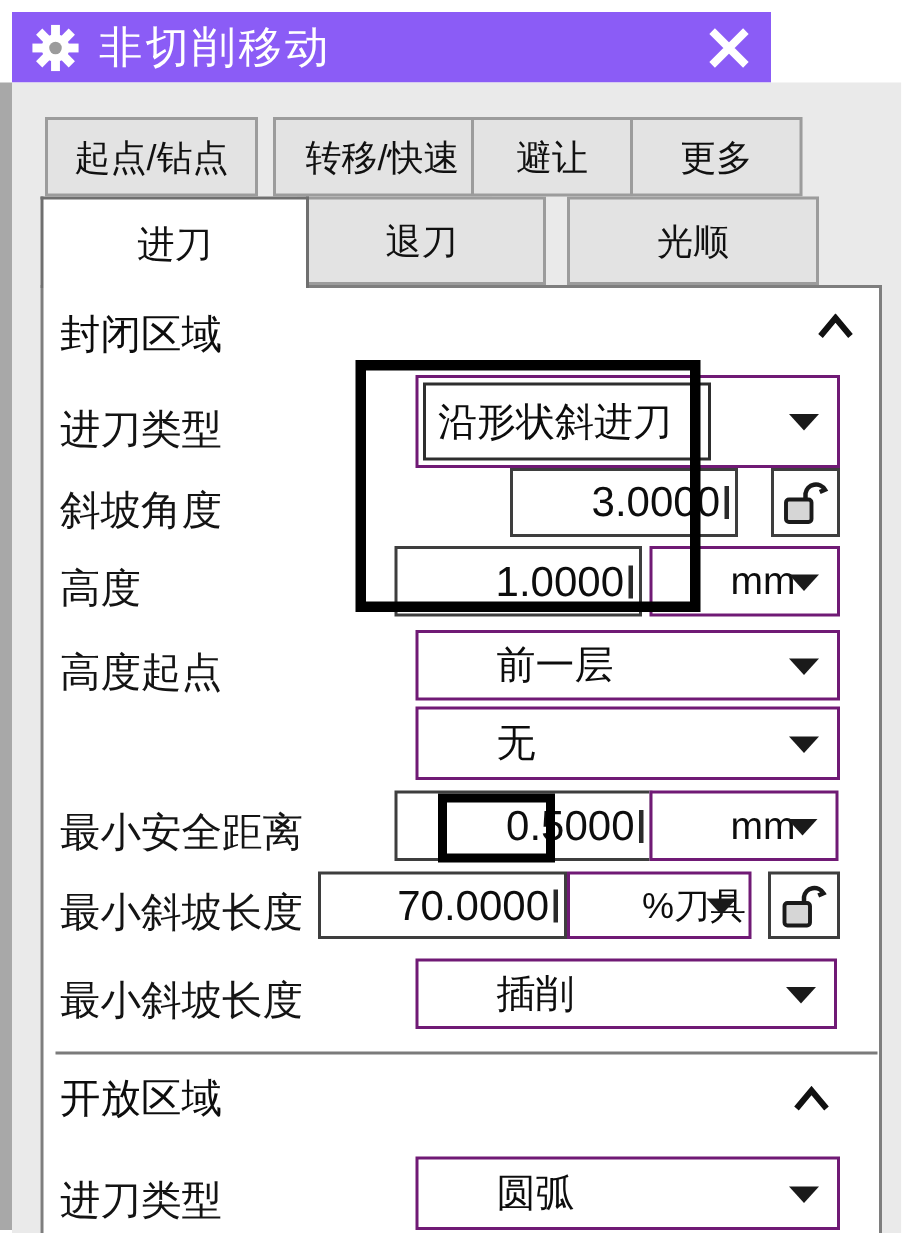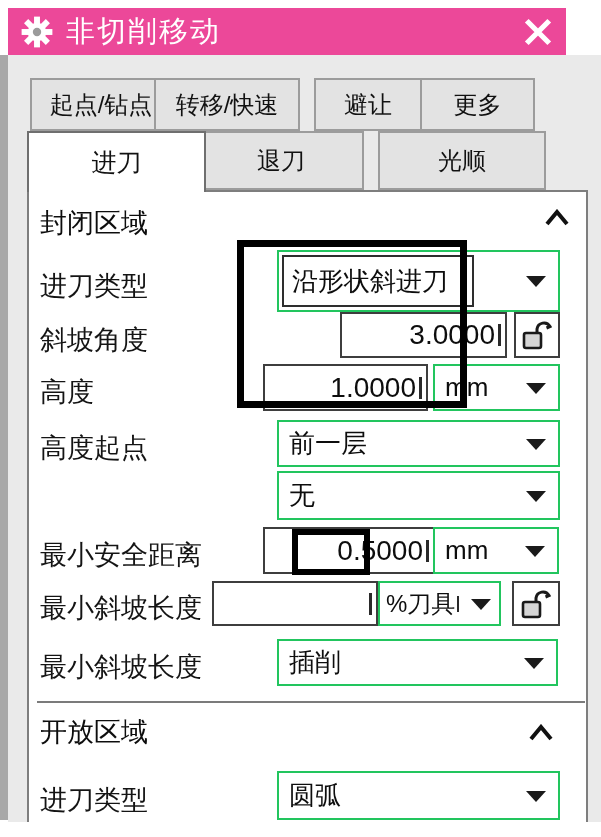--- a/index.html
+++ b/index.html
@@ -1,52 +1,52 @@
 <!DOCTYPE html>
 <html><head>
 <meta charset="utf-8">
 <style>
   * { box-sizing: border-box; margin: 0; padding: 0; }
   html,body { background:#fff; }
   body { font-family: "Liberation Sans", "DejaVu Sans", sans-serif; }
   .page { position:relative; width:601px; height:837px; background:#fff; overflow:hidden; }
 
   
-  .titlebar { position:absolute; left:8px; top:8px; width:558px; height:47px;
-    background:#ec4899; display:flex; align-items:center;text-align:center; }
+  .titlebar { position:absolute; left:8px; top:8px; width:506px; height:47px;
+    background:#8b5cf6; display:flex; align-items:center;text-align:center; }
   .titlebar .gear { width:32px; height:32px; margin-left:13px; }
   .titlebar .wtitle { color:#fff; font-size:29px; margin-left:13px; letter-spacing:2px; }
   .closebtn { position:absolute; right:10px; top:7px; width:36px; height:34px;
     display:flex; align-items:center; justify-content:center; cursor:pointer; }
 
   
   .dlgbg { position:absolute; left:8px; top:55px; width:593px; height:767px; background:#eaeaea; }
   .leftstrip { position:absolute; left:0; top:55px; width:8px; height:765px; background:#a8a8a8; }
 
   
   .tab { position:absolute; background:#e3e3e3; border:2px solid #9c9c9c;
     display:flex; align-items:center; justify-content:center; font-size:24px; color:#111; cursor:pointer; }
   .tab1-1 { left:30px;  top:78px; width:142px; height:53px; }
-  .tab1-2 { left:154px; top:78px; width:146px; height:53px; }
+  .tab1-2 { left:182px; top:78px; width:146px; height:53px; }
   .tab1-3 { left:314px; top:78px; width:108px; height:53px; }
   .tab1-4 { left:420px; top:78px; width:115px; height:53px; }
   .tab2-2 { left:198px; top:131px; width:166px; height:59px; }
   .tab2-3 { left:362px; top:131px; width:168px; height:59px;margin-left:16px; }
   .tab-active { left:27px; top:131px; width:179px; height:61px; background:#fff;
     border:2px solid #6f6f6f; border-bottom:none; z-index:3; font-size:25px; }
 
   
   .panel { position:absolute; left:27px; top:190px; width:561px; height:632px;
     background:#fff; border:2px solid #7e7e7e; border-bottom:none; }
 
   .lbl { position:absolute; font-size:27px; color:#141414; white-space:nowrap; z-index:2; }
   .hdr { position:absolute; font-size:27px; color:#0d0d0d; white-space:nowrap; z-index:2; }
 
-  .combo { position:absolute; background:#fff; border:2px solid #22c55e;
-    display:flex; align-items:center; font-size:26px; color:#0d0d0d; cursor:pointer; z-index:2; }
+  .combo { position:absolute; background:#fff; border:2px solid #701a75;
+    display:flex; align-items:center; font-size:26px; color:#0d0d0d; cursor:pointer; z-index:2;padding-left:42px; }
   .combo .ctext { margin-left:10px; white-space:nowrap; }
   .arrow { position:absolute; right:12px; top:50%; margin-top:-5px; width:0; height:0;
     border-left:10px solid transparent; border-right:10px solid transparent;
     border-top:11px solid #1a1a1a; }
   .innerbox { position:absolute; left:3px; top:3px; height:calc(100% - 6px); width:192px;
     border:2px solid #2e2e2e; display:flex; align-items:center; }
   .innerbox .ctext { margin-left:8px; }
 
   .numinput { position:absolute; background:#fff; border:2px solid #3e3e3e;
     display:flex; align-items:center; justify-content:flex-end; font-size:28px; color:#0d0d0d;
@@ -129,21 +129,21 @@
 
   <div class="lbl" style="left:40px; top:268px;">进刀类型</div>
   <div class="combo" style="left:277px; top:250px; width:283px; height:62px;">
     <div class="innerbox">
       <span class="ctext">沿形状斜进刀</span>
     </div>
     <span class="arrow"></span>
   </div>
 
   <div class="lbl" style="left:40px; top:322px;">斜坡角度</div>
-  <div class="numinput" style="left:340px; top:312px; width:167px; height:46px;padding-left:47px;">
+  <div class="numinput" style="left:340px; top:312px; width:152px; height:46px;padding-left:47px;">
     <span>3.0000</span>
       <span class="clipmark"></span>
   </div>
   <div class="lockbtn" style="left:514px; top:312px; width:46px; height:46px;">
     <svg width="34" height="34" viewBox="0 0 34 34">
       <path d="M17 15 v-4 a7 7 0 0 1 13 -2.5 l-3.5 1.5" fill="none" stroke="#1a1a1a" stroke-width="3"></path>
       <rect x="4" y="15" width="17" height="15" rx="2" fill="#d6d6d6" stroke="#1a1a1a" stroke-width="2.6"></rect>
     </svg>
   </div>
 
@@ -173,20 +173,21 @@
     <span>0.5000</span>
       <span class="clipmark"></span>
   </div>
   <div class="combo" style="left:433px; top:527px; width:126px; height:47px;">
     <span class="ctext">mm</span>
     <span class="arrow"></span>
   </div>
 
   <div class="lbl" style="left:40px; top:590px;">最小斜坡长度</div>
   <div class="numinput" style="left:212px; top:581px; width:166px; height:45px;">
+    <span>70.0000</span>
       <span class="clipmark"></span>
   </div>
   <div class="combo" style="left:378px; top:581px; width:123px; height:45px; font-size:24px;">
     <span class="ctext" style="margin-left:6px;">%刀具</span>
       <span class="clipmark sm"></span>
     <span class="arrow" style="right:8px;"></span>
   </div>
   <div class="lockbtn" style="left:512px; top:581px; width:48px; height:45px;">
     <svg width="34" height="34" viewBox="0 0 34 34">
       <path d="M17 15 v-4 a7 7 0 0 1 13 -2.5 l-3.5 1.5" fill="none" stroke="#1a1a1a" stroke-width="3"></path>

